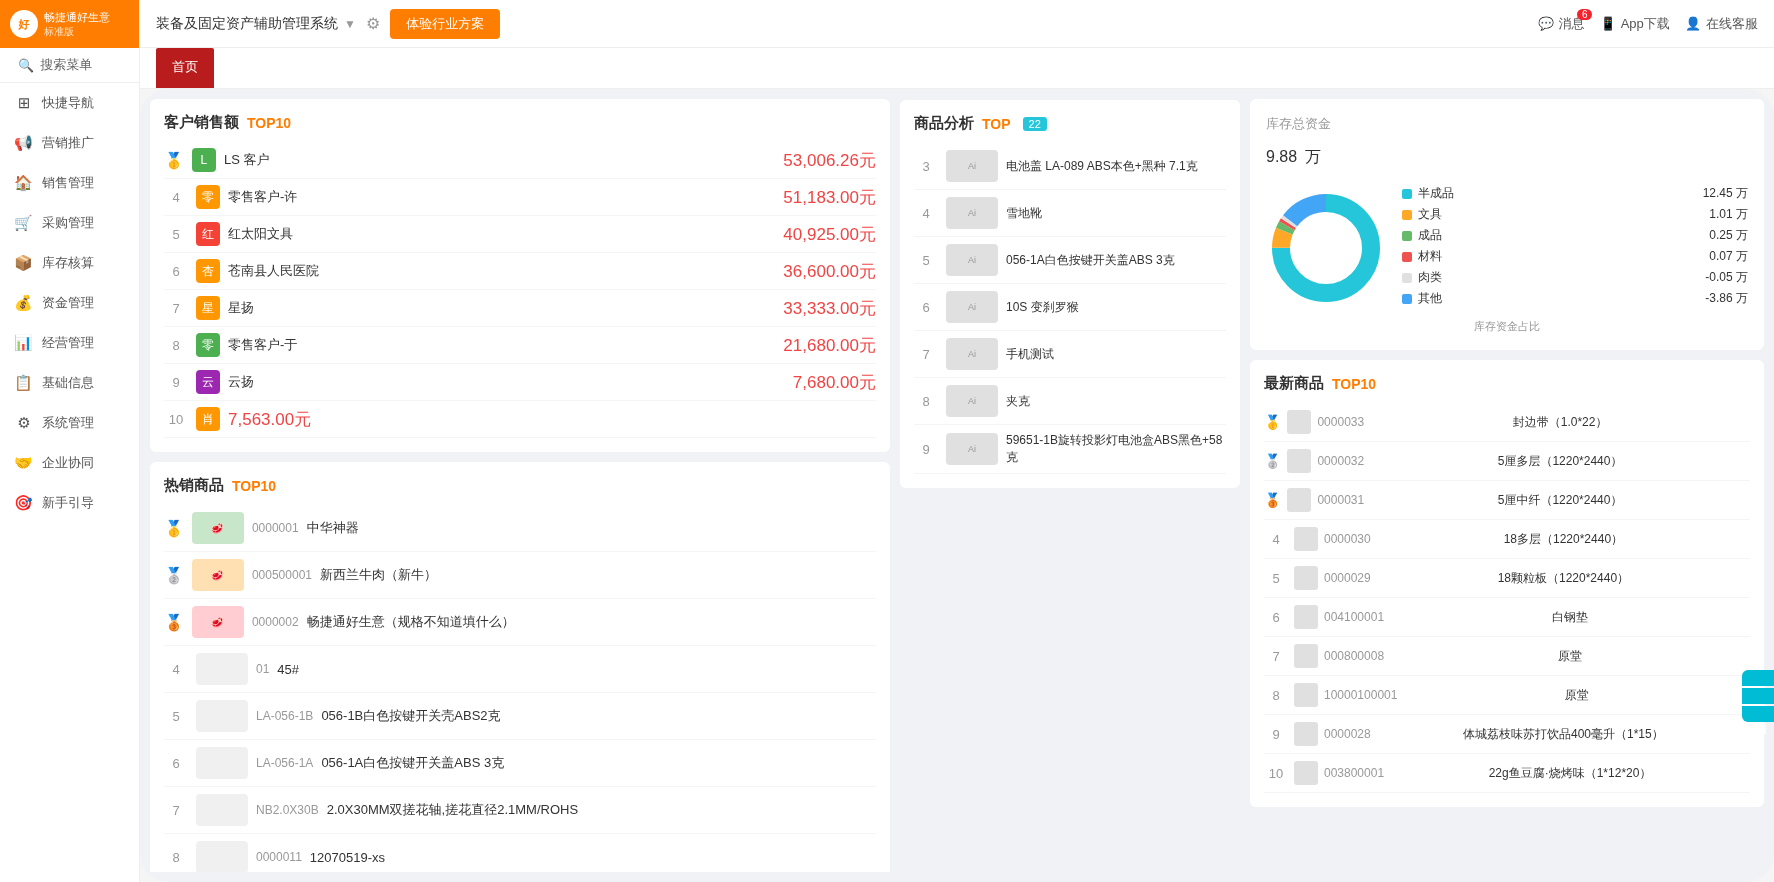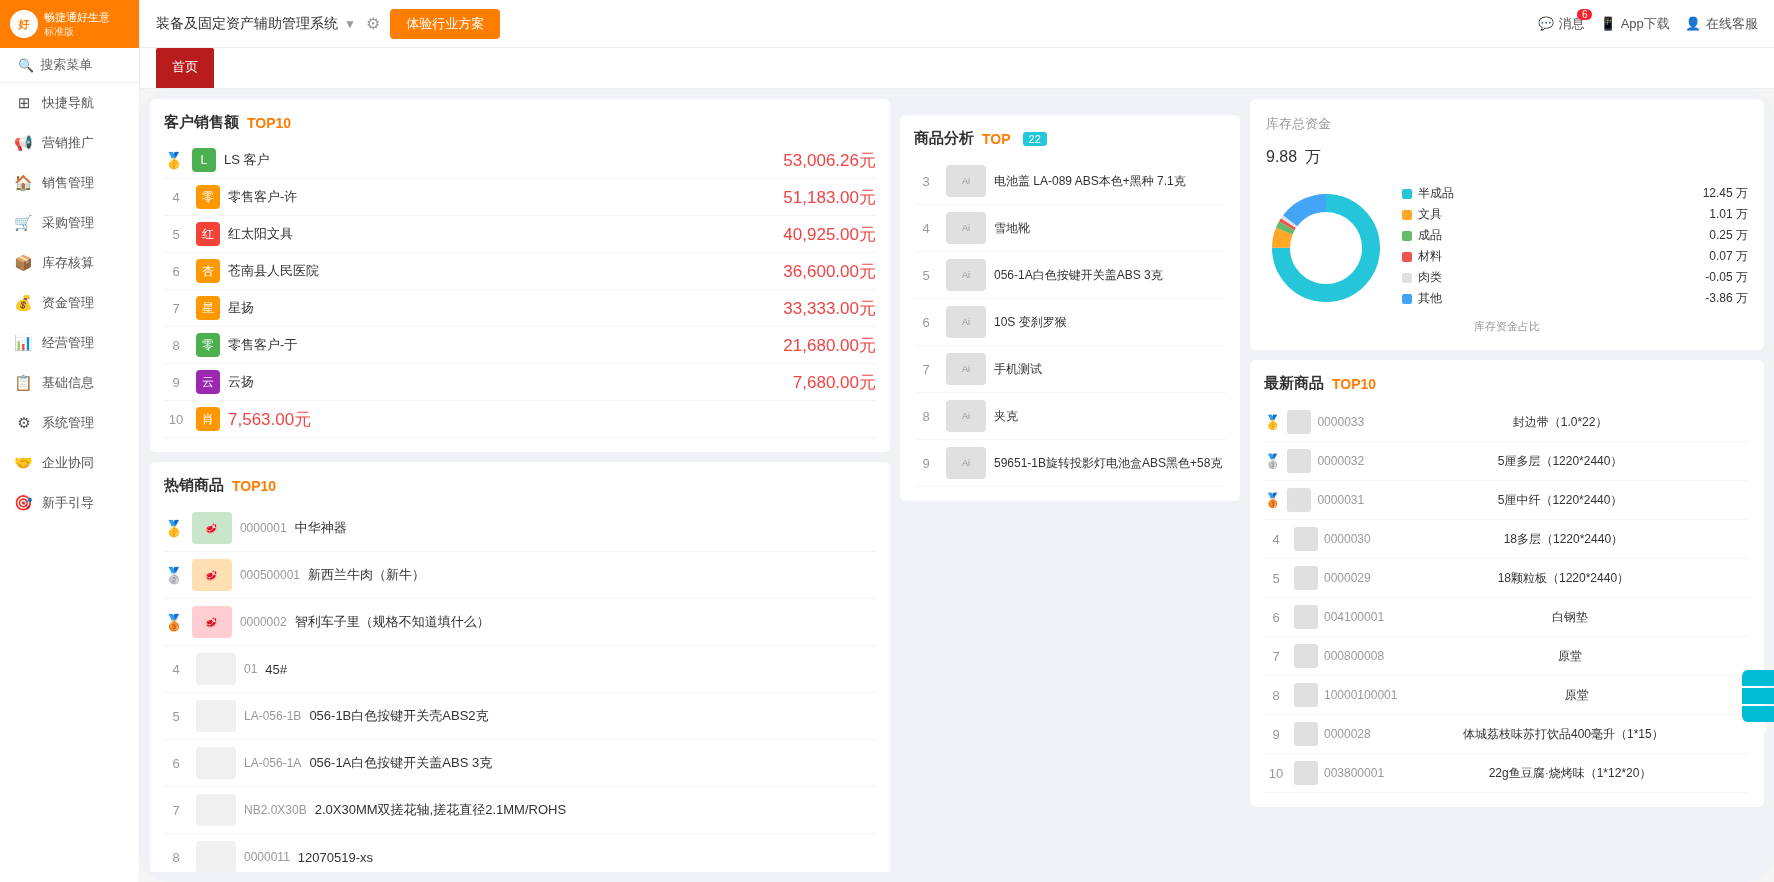--- a/index.html
+++ b/index.html
@@ -133,31 +133,31 @@
     }
     .rank-name { flex: 1; color: #333; font-size: 13px; }
     .rank-amount { font-size: 17px; color: #ef4444; font-weight: 500; }
 
     
     .product-row {
       display: flex; align-items: center; padding: 7px 0;
       border-bottom: 1px solid #f5f5f5;
     }
     .product-img {
-      width: 40px; height: 32px; background: #f0f0f0; border-radius: 4px;
+      width: 52px; height: 32px; background: #f0f0f0; border-radius: 4px;
       margin: 0 8px; display: flex; align-items: center; justify-content: center;
       font-size: 10px; color: #bbb; flex-shrink: 0; overflow: hidden;
     }
     .product-code { color: #999; font-size: 12px; margin-right: 8px; }
     .product-name { color: #333; font-size: 13px; flex: 1; }
 
     
     .middle-panel {
       width: 340px; flex-shrink: 0; overflow-y: auto;
-      margin: 16px 10px;
+      margin: 1px 10px;
       display: flex; flex-direction: column; gap: 10px;
     }
 
     
     .right-panel {
       flex: 1; overflow-y: auto;
       display: flex; flex-direction: column; gap: 10px;
     }
 
     
@@ -400,21 +400,21 @@
           <div class="product-row">
             <span class="rank-medal">🥈</span>
             <div class="product-img" style="background:#ffe0b2;">🥩</div>
             <span class="product-code">000500001</span>
             <span class="product-name">新西兰牛肉（新牛）</span>
           </div>
           <div class="product-row">
             <span class="rank-medal">🥉</span>
             <div class="product-img" style="background:#ffcdd2;">🥩</div>
             <span class="product-code">0000002</span>
-            <span class="product-name">智利车子里（规格不知道填什么）</span>
+            <span class="product-name">畅捷通好生意（规格不知道填什么）</span>
           </div>
           <div class="product-row">
             <span class="rank-num">4</span>
             <div class="product-img"></div>
             <span class="product-code">01</span>
             <span class="product-name">45#</span>
           </div>
           <div class="product-row">
             <span class="rank-num">5</span>
             <div class="product-img"></div>

